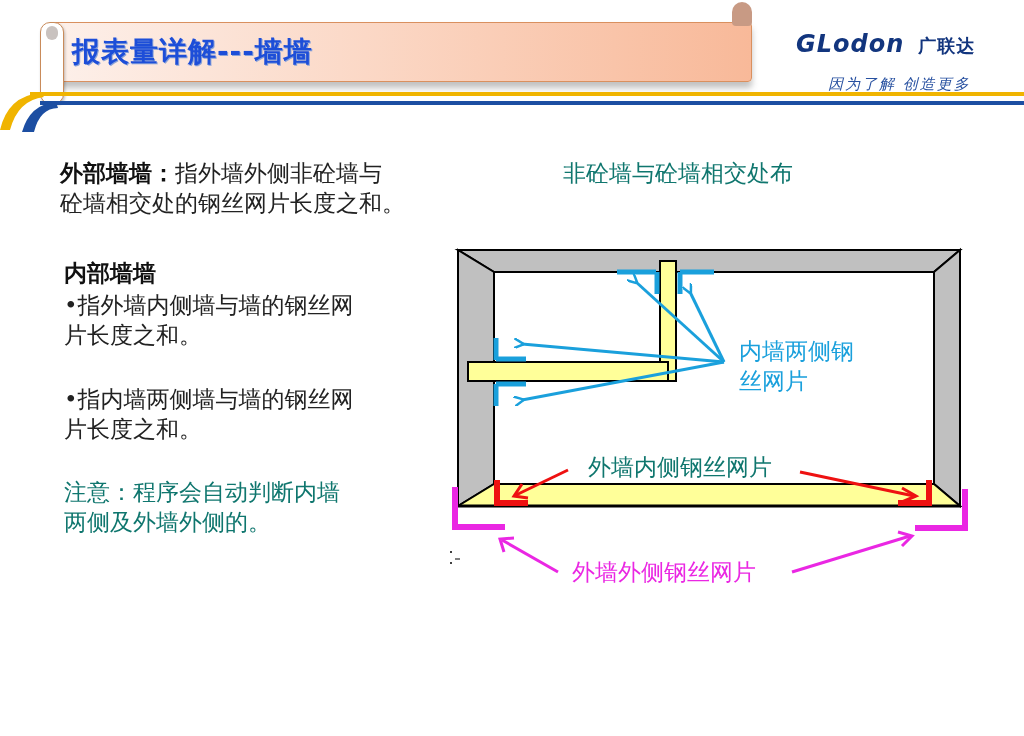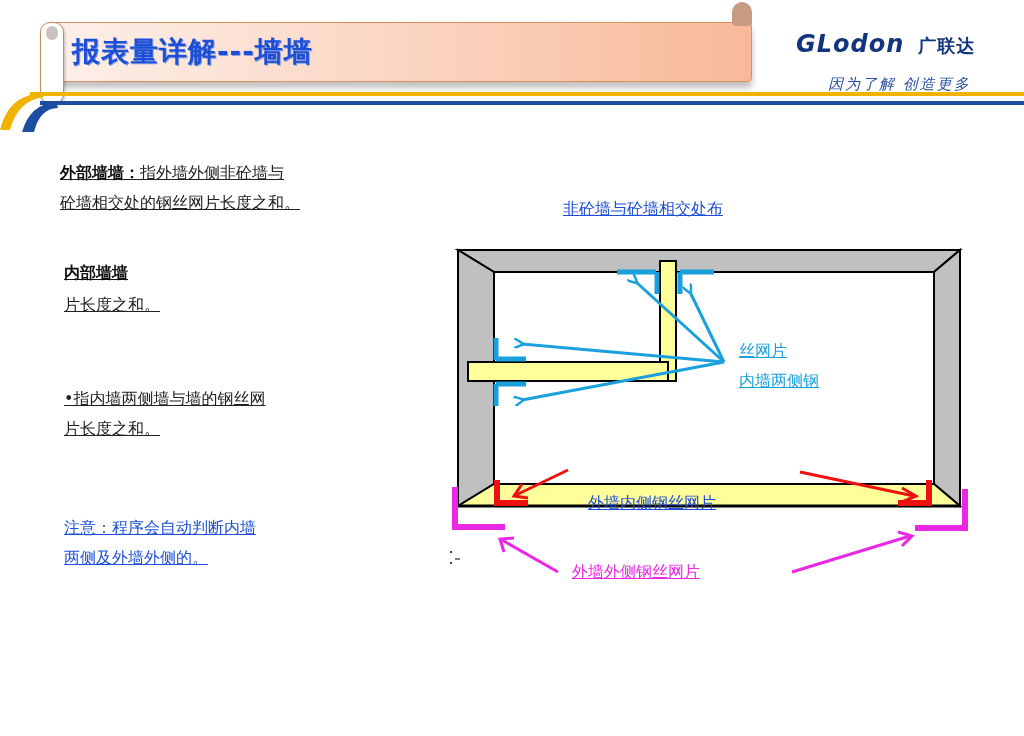--- a/index.html
+++ b/index.html
@@ -18,23 +18,23 @@
   .title { left:72px; top:24px; font-size:28px; font-weight:bold; color:#1d4ed8; letter-spacing:1px;
            line-height:56px; text-shadow:1px 1px 0 #8aa2d8; white-space:nowrap; }
   .line-yellow { left:30px; top:92px; width:994px; height:4px; background:#f0b400; }
   .line-blue { left:40px; top:101px; width:984px; height:4px; background:#1c4ea2; }
   
   .logo { left:796px; top:30px; font-size:24px; font-weight:bold; font-style:italic; color:#12357e;
           letter-spacing:1px; white-space:nowrap; }
   .logo-cn { font-style:normal; font-size:18px; margin-left:14px; }
   .slogan { left:828px; top:75px; font-size:15px; font-style:italic; color:#2750a0; letter-spacing:2px; white-space:nowrap; }
   
-  .txt { font-family:"DejaVu Serif","Liberation Serif",serif; font-size:16px; line-height:30px; color:#222; white-space:nowrap;text-decoration:underline; }
+  .txt { font-family:"DejaVu Serif","Liberation Serif",serif; font-size:23px; line-height:30px; color:#222; white-space:nowrap; }
   .bold { font-weight:bold; color:#111; }
-  .red { color:#1d4ed8;margin-top:36px; }
+  .red { color:#0f766e; }
   .cyan { color:#1aa0dc; }
   .magenta { color:#ea27e3; }
 </style>
 </head>
 <body>
 
 <div class="abs banner"></div>
 <div class="abs scroll-right"></div>
 <div class="abs scroll-left"></div>
 <div class="abs scroll-left-cap"></div>
@@ -53,20 +53,21 @@
 <div class="abs slogan">因为了解  创造更多</div>
 
 <div class="abs txt" style="left:60px;top:158px">
   <div><span class="bold">外部墙墙：</span><span>指外墙外侧非砼墙与</span></div>
   <div>砼墙相交处的钢丝网片长度之和。</div>
 </div>
 
 <div class="abs txt bold" style="left:64px;top:258px">内部墙墙</div>
 
 <div class="abs txt" style="left:64px;top:290px">
+  <div>•指外墙内侧墙与墙的钢丝网</div>
   <div>片长度之和。</div>
 </div>
 
 <div class="abs txt" style="left:64px;top:384px">
   <div>•指内墙两侧墙与墙的钢丝网</div>
   <div>片长度之和。</div>
 </div>
 
 <div class="abs txt red" style="left:64px;top:477px">
   <div>注意：程序会自动判断内墙</div>
@@ -137,17 +138,17 @@
     <line x1="792" y1="572" x2="910" y2="536"></line>
     <polyline points="898,532 912,536 902,546"></polyline>
   </g>
 
   <circle cx="451" cy="552" r="1" fill="#000"></circle>
   <line x1="455" y1="559" x2="460" y2="559" stroke="#000" stroke-width="1"></line>
   <circle cx="451" cy="563" r="1" fill="#000"></circle>
 </svg>
 
 <div class="abs txt cyan" style="left:739px;top:336px">
+  <div>内墙两侧钢</div>
   <div>丝网片</div>
-  <div>内墙两侧钢</div>
 </div>
 <div class="abs txt red" style="left:588px;top:452px">外墙内侧钢丝网片</div>
 <div class="abs txt magenta" style="left:572px;top:557px">外墙外侧钢丝网片</div>
 
 </body></html>

